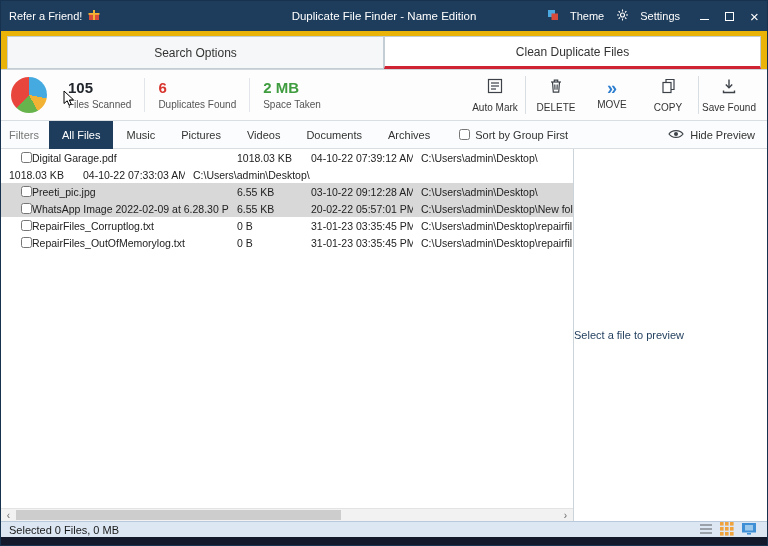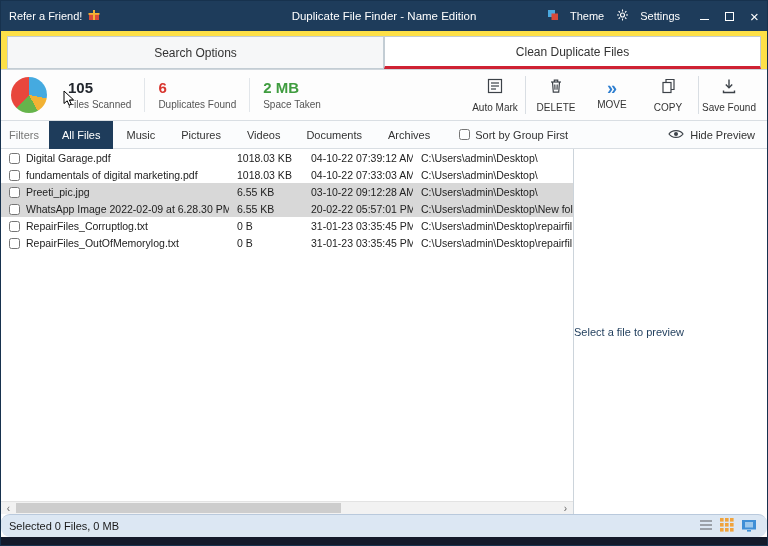--- a/index.html
+++ b/index.html
@@ -14,21 +14,21 @@
   .titlebar { height:30px; background:#1e3c5b; color:#fff; display:flex; align-items:center; font-size:11px; flex:0 0 auto; }
   .tb-left { display:flex; align-items:center; gap:6px; padding-left:8px; width:220px; }
   .tb-title { flex:1; text-align:center; font-size:11.5px; }
   .tb-right { display:flex; align-items:center; width:220px; justify-content:flex-end; }
   .tb-group { display:flex; align-items:center; gap:11px; margin-right:12px; cursor:default; }
   .win-btn { width:28px; height:30px; display:flex; align-items:center; justify-content:center; color:#fff; }
   .min-glyph { width:9px; border-bottom:1.5px solid #fff; height:1px; margin-top:7px; }
   .max-glyph { width:9px; height:9px; border:1.2px solid #fff; }
   .close-glyph { font-size:15px; line-height:1; }
   
-  .tabrow { height:38px; background:#fde047; display:flex; align-items:flex-end; gap:0; padding:4px 6px 0 6px; flex:0 0 auto; }
+  .tabrow { height:38px; background:#eab308; display:flex; align-items:flex-end; gap:0; padding:4px 6px 0 6px; flex:0 0 auto; }
   .main-tab { flex:1; height:33px; display:flex; align-items:center; justify-content:center; font-size:12px; color:#333; background:#f6f7f8; border:1px solid #c3cdd4; }
   .main-tab.active { background:#fff; border-bottom:3px solid #cf2233; }
   
   .toolbar { height:52px; background:#fdfdfd; border-top:1px solid #cfd6dc; border-bottom:1px solid #d9dee3; display:flex; align-items:center; padding:0 10px; flex:0 0 auto; position:relative; }
   .pie { width:36px; height:36px; border-radius:50%;
     background:conic-gradient(#45aae0 0 28%, #f2b234 28% 42%, #66b44b 42% 62%, #e8463c 62% 100%);
     margin-right:8px; flex:0 0 auto; }
   .stat { display:flex; flex-direction:column; padding:0 13px; }
   .stat-value { font-size:15px; font-weight:bold; line-height:16px; }
   .v-dark { color:#22272e; } .v-red { color:#d8352e; } .v-green { color:#3f9c3f; }
@@ -52,36 +52,36 @@
   .main { flex:1; display:flex; min-height:0; }
   .table-area { flex:1; display:flex; flex-direction:column; background:#fff; min-width:0; }
   .thead { display:flex; height:20px; align-items:center; background:#f1f2f4; border-bottom:1px solid #dcdfe3; font-size:11px; color:#444; flex:0 0 auto; }
   .c-name { width:228px; padding-left:8px; }
   .c-size { width:74px; padding-left:8px; }
   .c-date { width:110px; padding-left:8px; }
   .c-folder { flex:1; padding-left:8px; }
   .rows { flex:1; overflow:hidden; }
   .frow { display:flex; height:17px; align-items:center; font-size:10.5px; color:#222; }
   .frow.alt { background:#d8d8d8; }
-  .cell-name { width:228px; padding-left:8px; display:flex; align-items:flex-end; gap:6px; overflow:hidden; white-space:nowrap; }
+  .cell-name { width:228px; padding-left:20px; display:flex; align-items:flex-start; overflow:hidden; white-space:nowrap; }
   .cell-name input { width:11px; height:11px; margin:0; flex:0 0 auto; }
   .cell-name span { overflow:hidden; white-space:nowrap; }
   .cell-size { width:74px; padding-left:8px; white-space:nowrap; }
   .cell-date { width:110px; padding-left:8px; white-space:nowrap; overflow:hidden; }
   .cell-folder { flex:1; padding-left:8px; white-space:nowrap; overflow:hidden; }
   
   .hscroll { height:13px; background:#f2f2f2; border-top:1px solid #e3e3e3; display:flex; align-items:stretch; font-size:10px; color:#666; flex:0 0 auto; }
   .scroll-btn { width:15px; display:flex; align-items:center; justify-content:center; }
   .scroll-track { flex:1; position:relative; }
   .scroll-thumb { position:absolute; left:0; top:1px; bottom:1px; width:60%; background:#cdcdcd; }
   
   .preview { width:194px; border-left:1px solid #ccd4db; background:#fff; display:flex; align-items:center; justify-content:flex-start; flex:0 0 auto; }
   .preview-text { font-size:11px; color:#1e3c5b; }
   
-  .statusbar { height:23px; background:#dce7f3; border-top:1px solid #b9c9dc; display:flex; align-items:center; padding:0 8px; font-size:11px; color:#1a1a1a; flex:0 0 auto;border-radius:9px; }
+  .statusbar { height:16px; background:#dce7f3; border-top:1px solid #b9c9dc; display:flex; align-items:center; padding:0 8px; font-size:11px; color:#1a1a1a; flex:0 0 auto; }
   .view-icons { margin-left:auto; display:flex; align-items:center; gap:7px; padding-right:2px; }
   .taskbar-sliver { height:8px; background:#141a2b; flex:0 0 auto; }
 </style>
 </head>
 <body>
 
 <div class="window">
 
   <div class="titlebar">
     <div class="tb-left">
@@ -251,24 +251,20 @@
           <div class="cell-name">
               <input type="checkbox" style="">
               <span>Digital Garage.pdf</span>
             </div>
           <div class="cell-size">1018.03 KB</div>
           <div class="cell-date">04-10-22 07:39:12 AM</div>
           <div class="cell-folder">C:\Users\admin\Desktop\</div>
         </div>
 
         <div class="frow">
-          <div class="cell-name">
-              <input type="checkbox" style="">
-              <span>fundamentals of digital marketing.pdf</span>
-            </div>
           <div class="cell-size">1018.03 KB</div>
           <div class="cell-date">04-10-22 07:33:03 AM</div>
           <div class="cell-folder">C:\Users\admin\Desktop\</div>
         </div>
 
         <div class="frow alt">
           <div class="cell-name">
               <input type="checkbox" style="">
               <span>Preeti_pic.jpg</span>
             </div>

